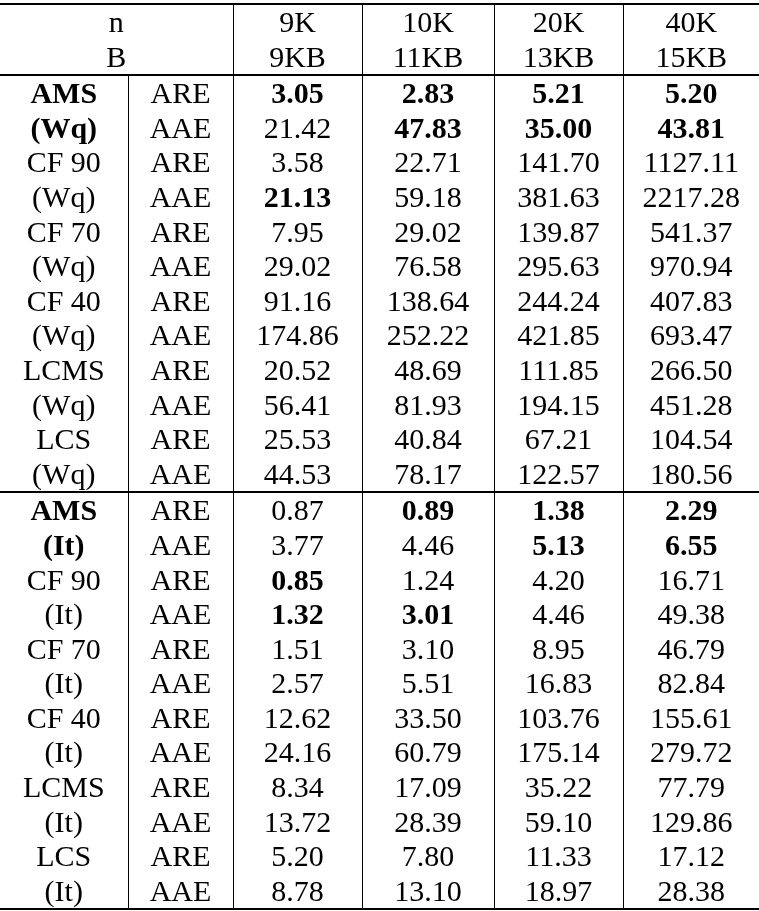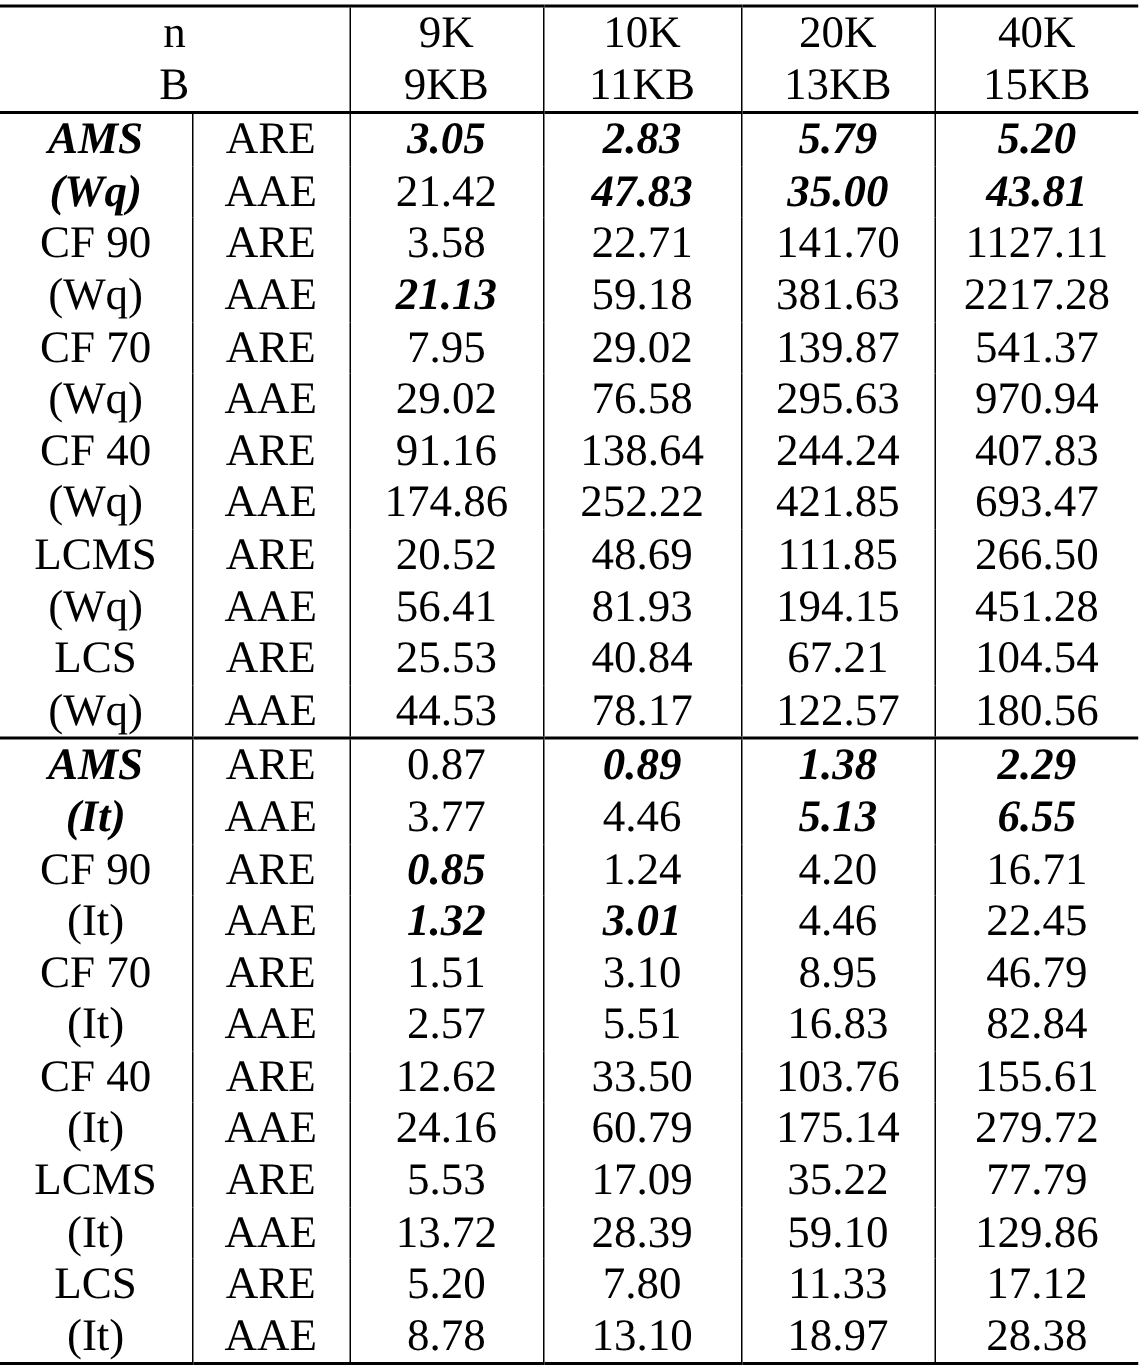--- a/index.html
+++ b/index.html
@@ -8,21 +8,21 @@
   table { position: absolute; left: 0; top: 3px; width: 759px; border-collapse: collapse;
           table-layout: fixed; font-size: 30px; line-height: 34.6px; }
   col.c0 { width: 128px; } col.c1 { width: 105px; } col.c2 { width: 129px; }
   col.c3 { width: 132px; } col.c4 { width: 129px; } col.c5 { width: 136px; }
   td, th { padding: 0; text-align: center; font-weight: normal; white-space: nowrap; height: 34.6px; }
   tr.top td { border-top: 2px solid #000; }
   tr.hdr-last td { border-bottom: 2px solid #000; }
   tr.group-start td { border-top: 2px solid #000; }
   tr.last td { border-bottom: 2px solid #000; }
   td.vl { border-left: 1.5px solid #000; }
-  .b { font-weight: bold; font-style: italic; }
+  .b { font-weight: bold; }
 </style>
 </head>
 <body>
 
 <table>
   <colgroup>
     <col class="c0">
       <col class="c1">
       <col class="c2">
       <col class="c3">
@@ -44,21 +44,21 @@
       <td class="vl">13KB</td>
       <td class="vl">15KB</td>
     </tr>
   </thead>
   <tbody id="tbody">
       <tr>
         <td class="b">AMS</td>
         <td class="vl">ARE</td>
         <td class="vl b">3.05</td>
         <td class="vl b">2.83</td>
-        <td class="vl b">5.79</td>
+        <td class="vl b">5.21</td>
         <td class="vl b">5.20</td>
       </tr>
       <tr>
         <td class="b">(Wq)</td>
         <td class="vl">AAE</td>
         <td class="vl">21.42</td>
         <td class="vl b">47.83</td>
         <td class="vl b">35.00</td>
         <td class="vl b">43.81</td>
       </tr>
@@ -165,21 +165,21 @@
         <td class="vl">1.24</td>
         <td class="vl">4.20</td>
         <td class="vl">16.71</td>
       </tr>
       <tr>
         <td>(It)</td>
         <td class="vl">AAE</td>
         <td class="vl b">1.32</td>
         <td class="vl b">3.01</td>
         <td class="vl">4.46</td>
-        <td class="vl">22.45</td>
+        <td class="vl">49.38</td>
       </tr>
       <tr>
         <td>CF 70</td>
         <td class="vl">ARE</td>
         <td class="vl">1.51</td>
         <td class="vl">3.10</td>
         <td class="vl">8.95</td>
         <td class="vl">46.79</td>
       </tr>
       <tr>
@@ -202,21 +202,21 @@
         <td>(It)</td>
         <td class="vl">AAE</td>
         <td class="vl">24.16</td>
         <td class="vl">60.79</td>
         <td class="vl">175.14</td>
         <td class="vl">279.72</td>
       </tr>
       <tr>
         <td>LCMS</td>
         <td class="vl">ARE</td>
-        <td class="vl">5.53</td>
+        <td class="vl">8.34</td>
         <td class="vl">17.09</td>
         <td class="vl">35.22</td>
         <td class="vl">77.79</td>
       </tr>
       <tr>
         <td>(It)</td>
         <td class="vl">AAE</td>
         <td class="vl">13.72</td>
         <td class="vl">28.39</td>
         <td class="vl">59.10</td>

